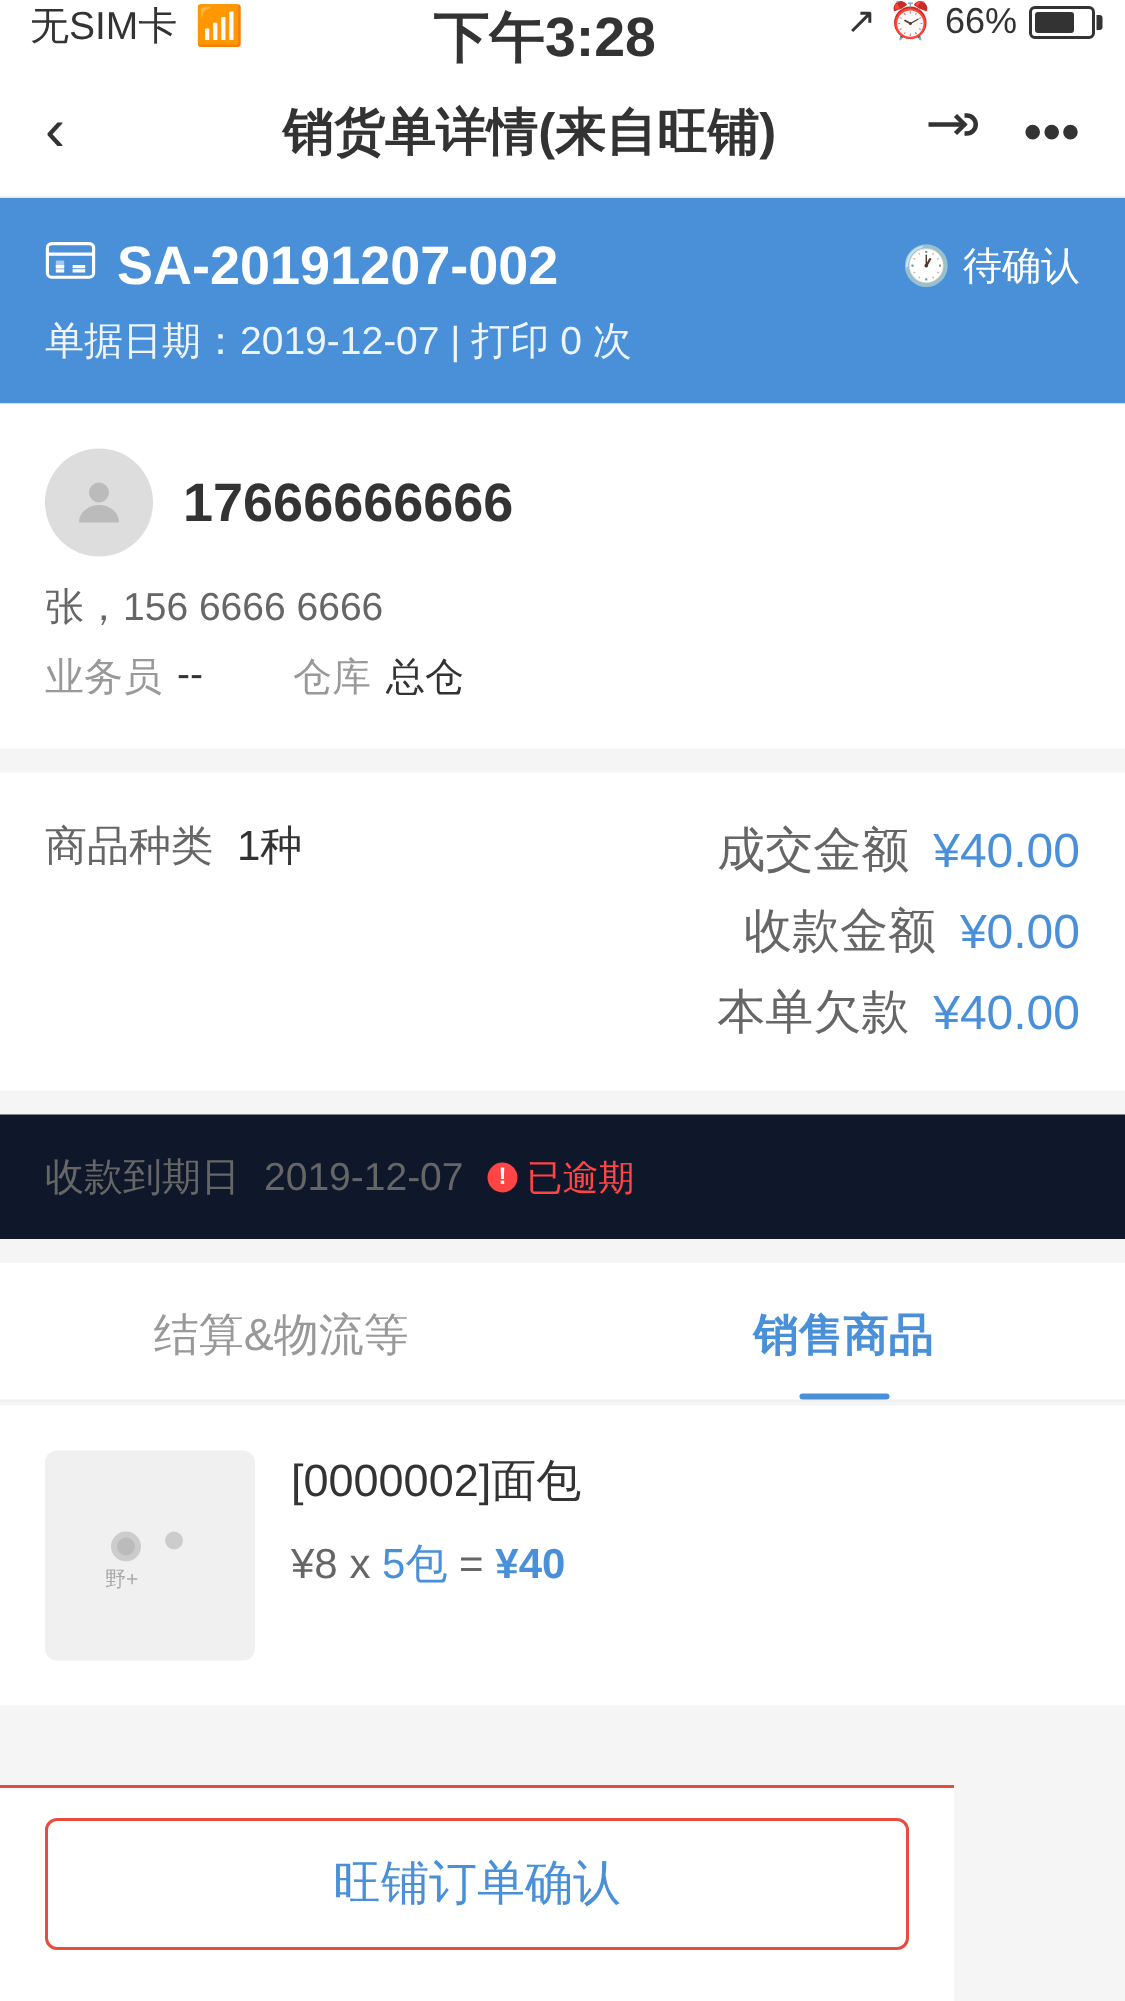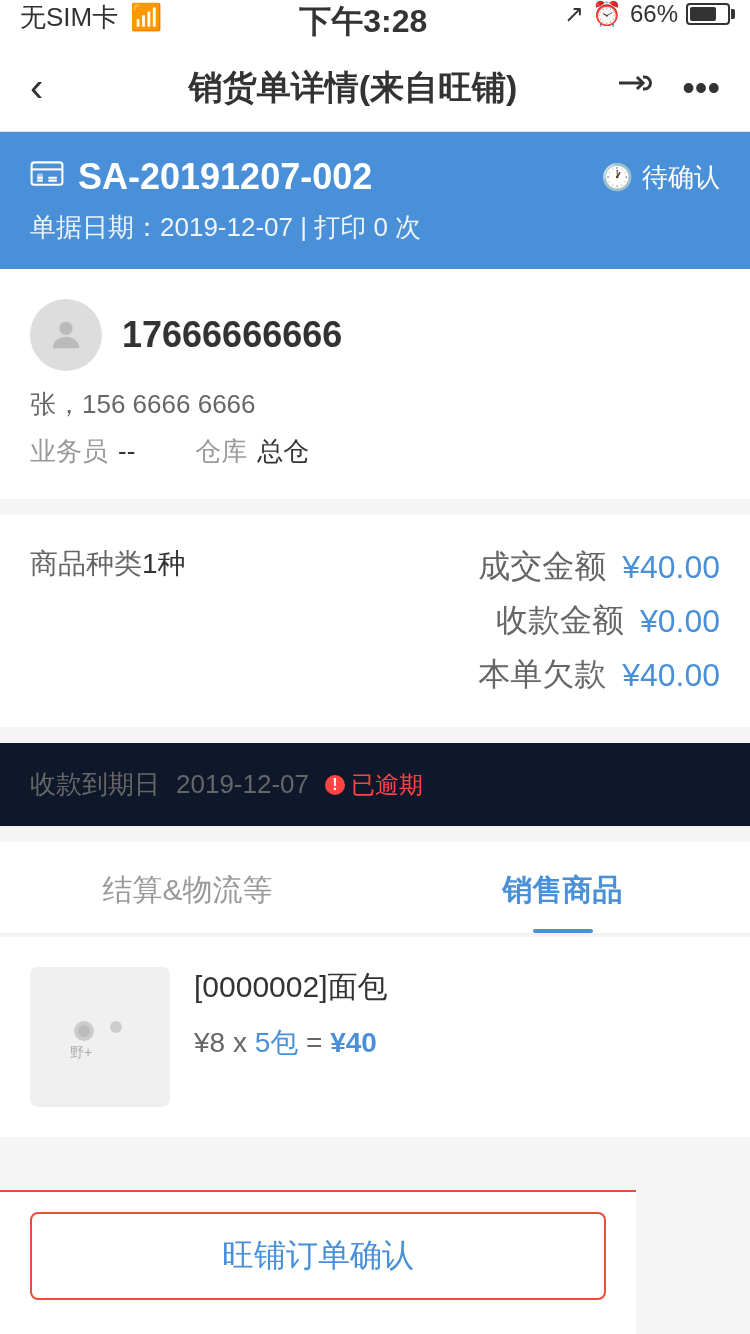--- a/index.html
+++ b/index.html
@@ -18,21 +18,21 @@
       height: 44px;
       background: #fff;
       display: flex;
       align-items: flex-start;
       justify-content: space-between;
       padding: 0 20px;
       font-size: 26px;
       font-weight: 500;
     }
     .status-left { display: flex; align-items: center; gap: 12px; }
-    .status-center { font-size: 32px; font-weight: 600; }
+    .status-center { font-size: 37px; font-weight: 600; }
     .status-right { display: flex; align-items: center; gap: 8px; font-size: 24px; }
     .battery-icon {
       width: 44px; height: 22px;
       border: 2px solid #333;
       border-radius: 4px;
       position: relative;
       display: inline-block;
     }
     .battery-icon::after {
       content: '';
@@ -147,21 +147,21 @@
       font-size: 26px;
       color: #666;
       margin-bottom: 12px;
     }
     .customer-meta {
       display: flex;
       gap: 60px;
       font-size: 26px;
       color: #666;
     }
-    .customer-meta span { display: flex; align-items: center; gap: 10px; }
+    .customer-meta span { display: flex; align-items: flex-start; gap: 10px; }
     .customer-meta .label { color: #999; }
     .customer-meta .value { color: #333; }
     .stats-row {
       display: flex;
       align-items: center;
       gap: 16px;
       font-size: 32px;
     }
     .stats-row .label { color: #666; }
     .stats-row .value-blue { color: #4A90D9; font-weight: 500; }
@@ -366,21 +366,21 @@
     </span>
     <span>
       <span class="label">仓库</span>
       <span class="value">总仓</span>
     </span>
   </div>
 </div>
 
 <div style="background:#fff; margin-bottom:16px; padding:30px 30px;">
   <div style="display:flex; justify-content:space-between; align-items:flex-start;">
-    <div style="display:flex;align-items:center;font-size:28px;color:#666;">
+    <div style="display:flex;align-items:center;gap:16px;font-size:28px;color:#666;">
       <span>商品种类</span>
       <span style="color:#333;font-weight:500;">1种</span>
     </div>
     <div style="display:flex;flex-direction:column;align-items:flex-end;gap:10px;">
       <div class="stats-row">
         <span class="label">成交金额</span>
         <span class="value-blue">¥40.00</span>
       </div>
       <div class="stats-row">
         <span class="label">收款金额</span>

